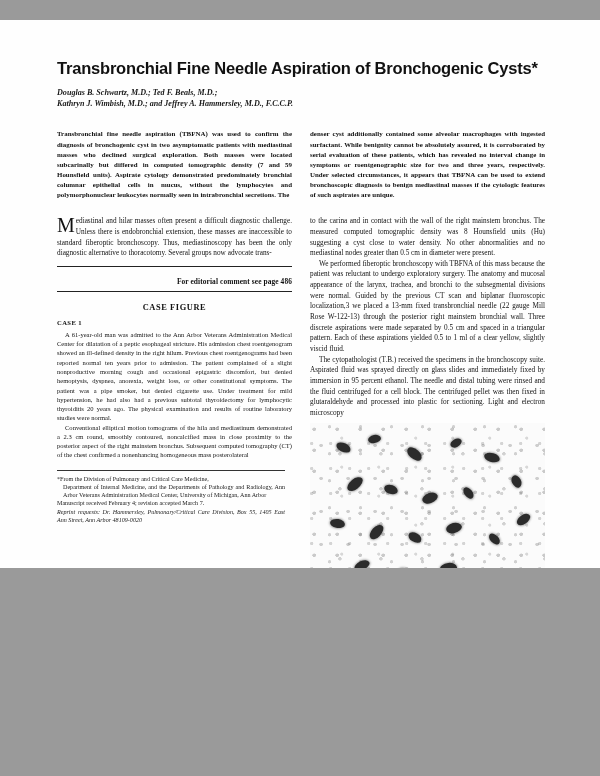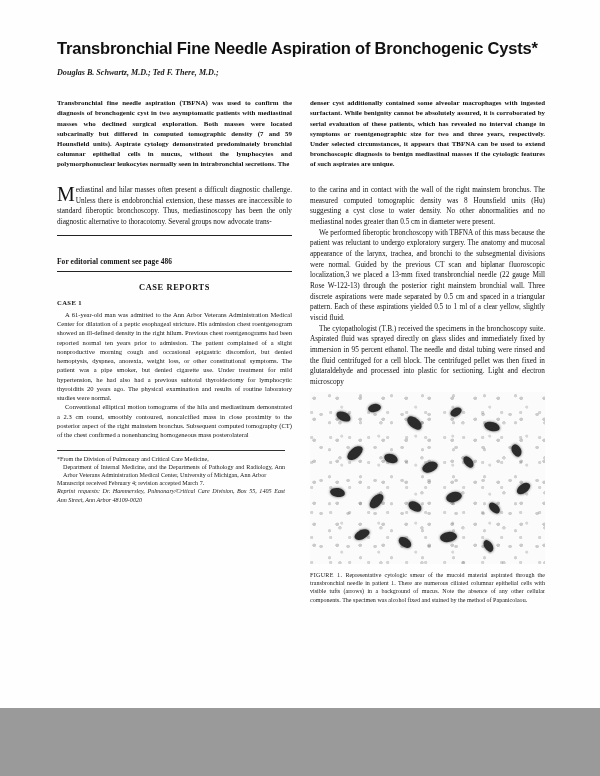--- a/index.html
+++ b/index.html
@@ -11,23 +11,24 @@
     width: 600px;
     height: 776px;
     font-family: "Liberation Serif", serif;
     display: flex;
     justify-content: center;
     align-items: flex-start;
   }
   .page {
     position: relative;
     width: 600px;
-    height: 708px;
+    height: 548px;
     background: #ffffff;
     overflow: hidden;
+    margin-top: 20px;
   }
   .sheet {
     position: absolute;
     left: 0; top: 0;
     width: 600px;
     height: 741px;
     background: #fefefe;
     box-sizing: border-box;
   }
   .content {
@@ -105,22 +106,22 @@
     padding: 1px 1px 0 0;
     font-family: "Liberation Serif", serif;
     color: #111;
   }
 
   
   .editorial {
     margin: 7px 0 7px 0;
     border-top: 1.1px solid #222;
     border-bottom: 1.1px solid #222;
-    padding: 14px 0 3px 0;
-    text-align: left;
+    padding: 3px 0 3px 0;
+    text-align: right;
   }
   .editorial span {
     font-family: "Liberation Serif", serif;
     font-weight: bold;
     font-size: 7.4px;
     color: #111;
     letter-spacing: 0.1px;
   }
 
   
@@ -259,21 +260,22 @@
 </head>
 <body>
 
 <div class="page">
   <div class="sheet">
     <div class="content">
 
       <h1 class="title">Transbronchial Fine Needle Aspiration of Bronchogenic Cysts*</h1>
 
       <div class="authors">
-        <div>Douglas B. Schwartz, M.D.; Ted F. There, M.D.;</div>
+        <div>Douglas B. Schwartz, M.D.; Ted F. Beals, M.D.;</div>
+        <div>Kathryn J. Wimbish, M.D.; and Jeffrey A. Hammersley, M.D., F.C.C.P.</div>
       </div>
 
       <div class="cols abstract">
         <div class="col">
           <p>Transbronchial fine needle aspiration (TBFNA) was used to confirm the diagnosis of bronchogenic cyst in two asymptomatic patients with mediastinal masses who declined surgical exploration. Both masses were located subcarinally but differed in computed tomographic density (7 and 59 Hounsfield units). Aspirate cytology demonstrated predominately bronchial columnar epithelial cells in mucus, without the lymphocytes and polymorphonuclear leukocytes normally seen in intrabronchial secretions. The</p>
         </div>
         <div class="col">
           <p>denser cyst additionally contained some alveolar macrophages with ingested surfactant. While benignity cannot be absolutely assured, it is corroborated by serial evaluation of these patients, which has revealed no interval change in symptoms or roentgenographic size for two and three years, respectively. Under selected circumstances, it appears that TBFNA can be used to extend bronchoscopic diagnosis to benign mediastinal masses if the cytologic features of such aspirates are unique.</p>
         </div>
       </div>
@@ -283,21 +285,21 @@
       <div class="cols" style="margin-top:14px;">
 
         <div class="col body-text">
           <p class="dropcap-para lead"><span class="dropcap">M</span><span>ediastinal and hilar masses often present a difficult diagnostic challenge. Unless there is endobronchial extension, these masses are inaccessible to standard fiberoptic bronchoscopy. Thus, mediastinoscopy has been the only diagnostic alternative to thoracotomy. Several groups now advocate trans-</span></p>
 
           <div class="editorial">
             <span>For editorial comment see page 486</span>
           </div>
 
 
-          <div class="sec-head">CASE REPORTS</div>
+          <div class="sec-head">CASE FIGURE</div>
 
           <div class="case-body">
             <div class="case-head">CASE 1</div>
             <p>A 61-year-old man was admitted to the Ann Arbor Veterans Administration Medical Center for dilatation of a peptic esophageal stricture. His admission chest roentgenogram showed an ill-defined density in the right hilum. Previous chest roentgenograms had been reported normal ten years prior to admission. The patient complained of a slight nonproductive morning cough and occasional epigastric discomfort, but denied hemoptysis, dyspnea, anorexia, weight loss, or other constitutional symptoms. The patient was a pipe smoker, but denied cigarette use. Under treatment for mild hypertension, he had also had a previous subtotal thyroidectomy for lymphocytic thyroiditis 20 years ago. The physical examination and results of routine laboratory studies were normal.</p>
             <p>Conventional elliptical motion tomograms of the hila and mediastinum demonstrated a 2.3 cm round, smoothly contoured, noncalcified mass in close proximity to the posterior aspect of the right mainstem bronchus. Subsequent computed tomography (CT) of the chest confirmed a nonenhancing homogeneous mass posterolateral</p>
           </div>
 
           <div class="footnote">
             <p class="hang">*From the Division of Pulmonary and Critical Care Medicine,</p>
             <p class="hang" style="padding-left:6px;text-indent:0;">Department of Internal Medicine, and the Departments of Pathology and Radiology, Ann Arbor Veterans Administration Medical Center, University of Michigan, Ann Arbor</p>

